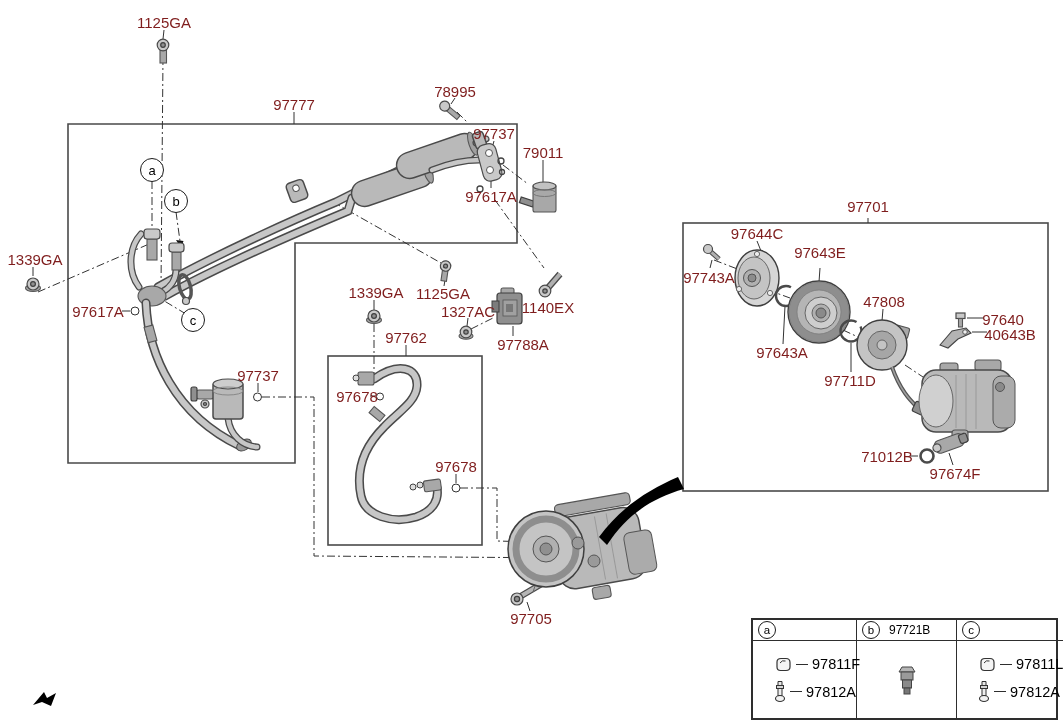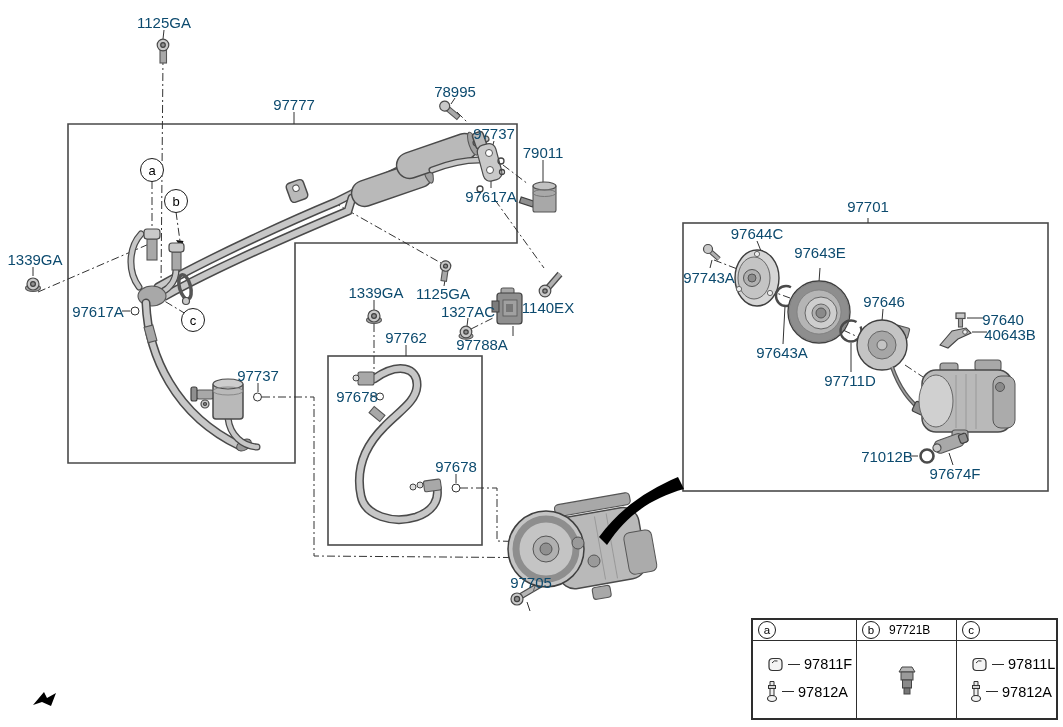--- a/index.html
+++ b/index.html
@@ -1,34 +1,34 @@
 <!DOCTYPE html>
 <html><head>
 <meta charset="utf-8">
 <style>
   html,body{margin:0;padding:0;background:#fff;}
   .stage{position:relative;width:1063px;height:727px;background:#ffffff;
          font-family:"Liberation Sans",sans-serif;overflow:hidden;color:#000;}
   .art{position:absolute;left:0;top:0;}
   .lbl{position:absolute;transform:translate(-50%,-50%);font-size:15px;line-height:1;
-       white-space:nowrap;color:#0c4a6e;}
+       white-space:nowrap;color:#7f1d1d;}
   .co{position:absolute;width:22px;height:22px;border:1.4px solid #1c1c1c;border-radius:50%;
       background:#fff;display:flex;align-items:center;justify-content:center;
       font-size:13px;transform:translate(-50%,-50%);}
   .fr{position:absolute;left:8px;top:740px;font-size:17px;font-weight:bold;}
   
   .legend{position:absolute;left:751px;top:618px;width:307px;height:102px;
           border:2px solid #2e2e2e;box-sizing:border-box;background:#fff;
           display:grid;grid-template-columns:104px 100px 1fr;grid-template-rows:21px 1fr;}
   .cell{box-sizing:border-box;}
   .hc{display:flex;align-items:center;gap:9px;padding-left:5px;border-bottom:1.4px solid #2e2e2e;}
   .csep{border-right:1.4px solid #2e2e2e;}
   .lc{width:16px;height:16px;border:1.2px solid #1c1c1c;border-radius:50%;background:#fff;
       display:flex;align-items:center;justify-content:center;font-size:11.5px;flex:none;}
-  .bodyc{display:flex;flex-direction:column;justify-content:center;gap:7px;padding-left:12px;}
+  .bodyc{display:flex;flex-direction:column;justify-content:center;gap:7px;padding-left:20px;}
   .bodyb{display:flex;align-items:center;justify-content:center;}
   .prow{display:flex;align-items:center;font-size:14.5px;}
   .dash{width:12px;height:0;border-top:1.3px solid #2e2e2e;margin:0 4px 0 3px;flex:none;}
   .picon{flex:none;display:flex;align-items:center;justify-content:center;}
   
   .bx{fill:none;stroke:#4a4a4a;stroke-width:1.6px;}
   .ld{stroke:#333;stroke-width:1px;fill:none;}
   .dd{stroke:#333;stroke-width:1px;fill:none;stroke-dasharray:8 3 2 3;}
   .po{stroke:#4a4a4a;stroke-width:9px;fill:none;stroke-linecap:round;}
   .pi{stroke:#c7c7c7;stroke-width:6px;fill:none;stroke-linecap:round;}
@@ -361,31 +361,31 @@
   <div class="lbl" style="left:494px;top:133px">97737</div>
   <div class="lbl" style="left:543px;top:152px">79011</div>
   <div class="lbl" style="left:491px;top:196px">97617A</div>
   <div class="lbl" style="left:35px;top:259px">1339GA</div>
   <div class="lbl" style="left:98px;top:311px">97617A</div>
   <div class="lbl" style="left:258px;top:375px">97737</div>
   <div class="lbl" style="left:376px;top:292px">1339GA</div>
   <div class="lbl" style="left:443px;top:293px">1125GA</div>
   <div class="lbl" style="left:468px;top:311px">1327AC</div>
   <div class="lbl" style="left:548px;top:307px">1140EX</div>
-  <div class="lbl" style="left:482px;top:344px">97788A</div>
+  <div class="lbl" style="left:523px;top:344px">97788A</div>
   <div class="lbl" style="left:406px;top:337px">97762</div>
   <div class="lbl" style="left:357px;top:396px">97678</div>
   <div class="lbl" style="left:456px;top:466px">97678</div>
-  <div class="lbl" style="left:531px;top:582px">97705</div>
+  <div class="lbl" style="left:531px;top:618px">97705</div>
   <div class="lbl" style="left:868px;top:206px">97701</div>
   <div class="lbl" style="left:757px;top:233px">97644C</div>
   <div class="lbl" style="left:709px;top:277px">97743A</div>
   <div class="lbl" style="left:820px;top:252px">97643E</div>
   <div class="lbl" style="left:782px;top:352px">97643A</div>
-  <div class="lbl" style="left:884px;top:301px">97646</div>
+  <div class="lbl" style="left:884px;top:301px">47808</div>
   <div class="lbl" style="left:850px;top:380px">97711D</div>
   <div class="lbl" style="left:1003px;top:319px">97640</div>
   <div class="lbl" style="left:1010px;top:334px">40643B</div>
   <div class="lbl" style="left:887px;top:456px">71012B</div>
   <div class="lbl" style="left:955px;top:473px">97674F</div>
 
   <div class="co" style="left:152px;top:170px">a</div>
   <div class="co" style="left:176px;top:201px">b</div>
   <div class="co" style="left:193px;top:320px">c</div>
 

